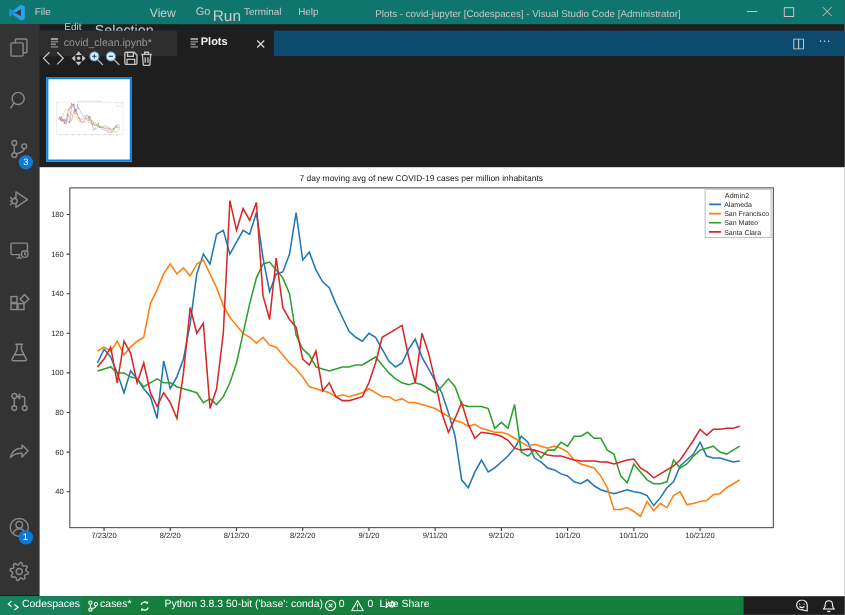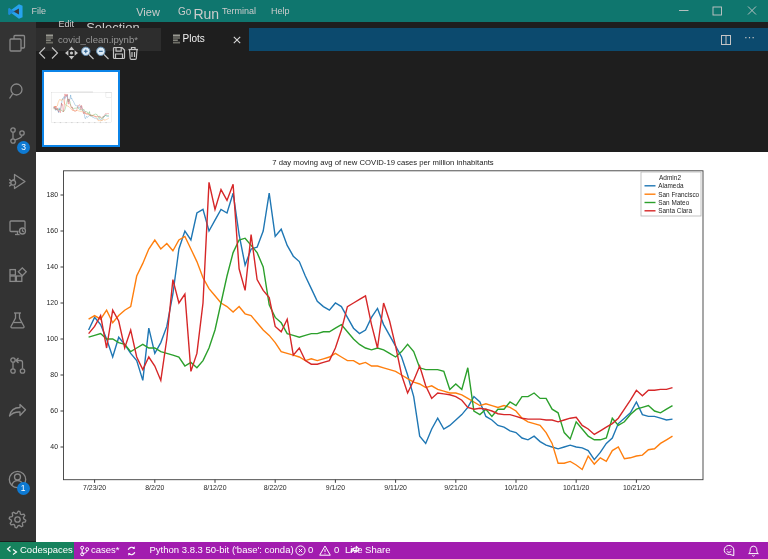--- a/index.html
+++ b/index.html
@@ -13,20 +13,21 @@
 <path fill="#0f6dbd" d="M23 39 L9 27 L2 31 V69 L9 73 L23 61 L50 50 Z" opacity="0.45"></path>
 </svg>
 <div style="position:absolute;left:31.6px;top:6px;color:#cccccc;font-size:9px">File</div>
     <div style="position:absolute;left:58.5px;top:19px;color:#cccccc;font-size:9px">Edit</div>
     <div style="position:absolute;left:86.2px;top:20px;color:#cccccc;font-size:13px">Selection</div>
     <div style="position:absolute;left:136.2px;top:6px;color:#cccccc;font-size:11px">View</div>
     <div style="position:absolute;left:178px;top:6px;color:#cccccc;font-size:10px">Go</div>
     <div style="position:absolute;left:193.4px;top:6px;color:#cccccc;font-size:14px">Run</div>
     <div style="position:absolute;left:221.9px;top:6px;color:#cccccc;font-size:9px">Terminal</div>
     <div style="position:absolute;left:271.1px;top:6px;color:#cccccc;font-size:9px">Help</div>
+<div style="position:absolute;left:310px;top:7px;width:340px;text-align:center;color:#c6c6c6;font-size:8.9px;white-space:nowrap">Plots - covid-jupyter [Codespaces] - Visual Studio Code [Administrator]</div>
 <svg style="position:absolute;left:669px;top:0" width="99" height="22" viewBox="0 0 99 22" fill="none" stroke="#c8c8c8" stroke-width="0.9">
 <path d="M10 10.5 h9.5"></path>
 <rect x="44" y="7" width="8.5" height="8"></rect>
 <path d="M79 6.5 l8 8 M87 6.5 l-8 8"></path>
 </svg>
 </div>
 
 <div style="position:absolute;left:0;top:22px;width:36px;height:519px;background:#333333">
 <svg style="position:absolute;left:6px;top:10px" width="23" height="23" viewBox="0 0 23 23" fill="none" stroke="#898989" stroke-width="1.3">
       <rect x="4" y="7" width="11" height="12" rx="1"></rect>
@@ -100,21 +101,21 @@
       <rect x="0" y="7.7" width="7" height="1.8" fill="#6f6f67"></rect>
     </svg>
 <div style="position:absolute;left:22px;top:5.5px;font-size:9.6px;color:#969696">covid_clean.ipynb*</div>
 <div style="position:absolute;left:125px;top:0;width:88px;height:23px;background:#1e1e1e"></div>
 <svg style="position:absolute;left:136.5px;top:6px" width="7" height="10" viewBox="0 0 7 10">
 <rect x="0" y="0.5" width="7" height="2" fill="#9b9b93"></rect>
       <rect x="0" y="3.3" width="7" height="1.4" fill="#7c7c74"></rect>
       <rect x="0" y="5.5" width="4.8" height="1.4" fill="#8e8e86"></rect>
       <rect x="0" y="7.7" width="7" height="1.8" fill="#6f6f67"></rect>
     </svg>
-<div style="position:absolute;left:146.5px;top:5px;font-size:10px;color:#f0f0f0;font-weight:normal">Plots</div>
+<div style="position:absolute;left:146.5px;top:5px;font-size:10px;color:#f0f0f0;font-weight:bold">Plots</div>
 <svg style="position:absolute;left:196.5px;top:7.5px" width="8" height="8" viewBox="0 0 8 8" stroke="#d8d8d8" stroke-width="1.1">
       <path d="M0.8 0.8 L7.2 7.2 M7.2 0.8 L0.8 7.2"></path>
     </svg>
 <svg style="position:absolute;left:685px;top:7px" width="10" height="10" viewBox="0 0 10 10" fill="none" stroke="#c5c5c5" stroke-width="1">
       <rect x="0.5" y="0.5" width="9" height="9"></rect>
       <path d="M5 0.5 V9.5"></path>
     </svg>
 <div style="position:absolute;left:708px;top:3px;color:#c5c5c5;font-size:11px;letter-spacing:1px">⋯</div>
 </div>
 
@@ -228,21 +229,21 @@
 <line x1="644.5" y1="185.8" x2="655.5" y2="185.8" stroke="#1f77b4" stroke-width="1.4"></line>
 <text x="658.3" y="188.1" font-size="6.4" fill="#262626">Alameda</text>
 <line x1="644.5" y1="194.2" x2="655.5" y2="194.2" stroke="#ff7f0e" stroke-width="1.4"></line>
 <text x="658.3" y="196.5" font-size="6.4" fill="#262626">San Francisco</text>
 <line x1="644.5" y1="202.5" x2="655.5" y2="202.5" stroke="#2ca02c" stroke-width="1.4"></line>
 <text x="658.3" y="204.8" font-size="6.4" fill="#262626">San Mateo</text>
 <line x1="644.5" y1="210.8" x2="655.5" y2="210.8" stroke="#d62728" stroke-width="1.4"></line>
 <text x="658.3" y="213.2" font-size="6.4" fill="#262626">Santa Clara</text>
 </svg>
 
-<div style="position:absolute;left:0;top:541.5px;width:768px;height:17.5px;background:#a21caf">
+<div style="position:absolute;left:0;top:541.5px;width:676px;height:17.5px;background:#15803d">
 
 <div style="position:absolute;left:0;top:0;width:73.5px;height:100%;background:#16825d"></div>
 <svg style="position:absolute;left:6px;top:3.5px" width="12" height="11" viewBox="0 0 12 11" fill="none" stroke="#ffffff" stroke-width="1.1">
 <path d="M4.5 1.5 L1.5 4 L4.5 6.5"></path>
       <path d="M7 4.5 L10.5 7 L7 9.5"></path>
     </svg>
 <div class="st" style="left:20px">Codespaces</div>
 <svg style="position:absolute;left:79px;top:3px" width="11" height="12" viewBox="0 0 11 12" fill="none" stroke="#ffffff" stroke-width="1">
 <circle cx="3.2" cy="2.8" r="1.5"></circle>
       <circle cx="3.2" cy="9.2" r="1.5"></circle>

